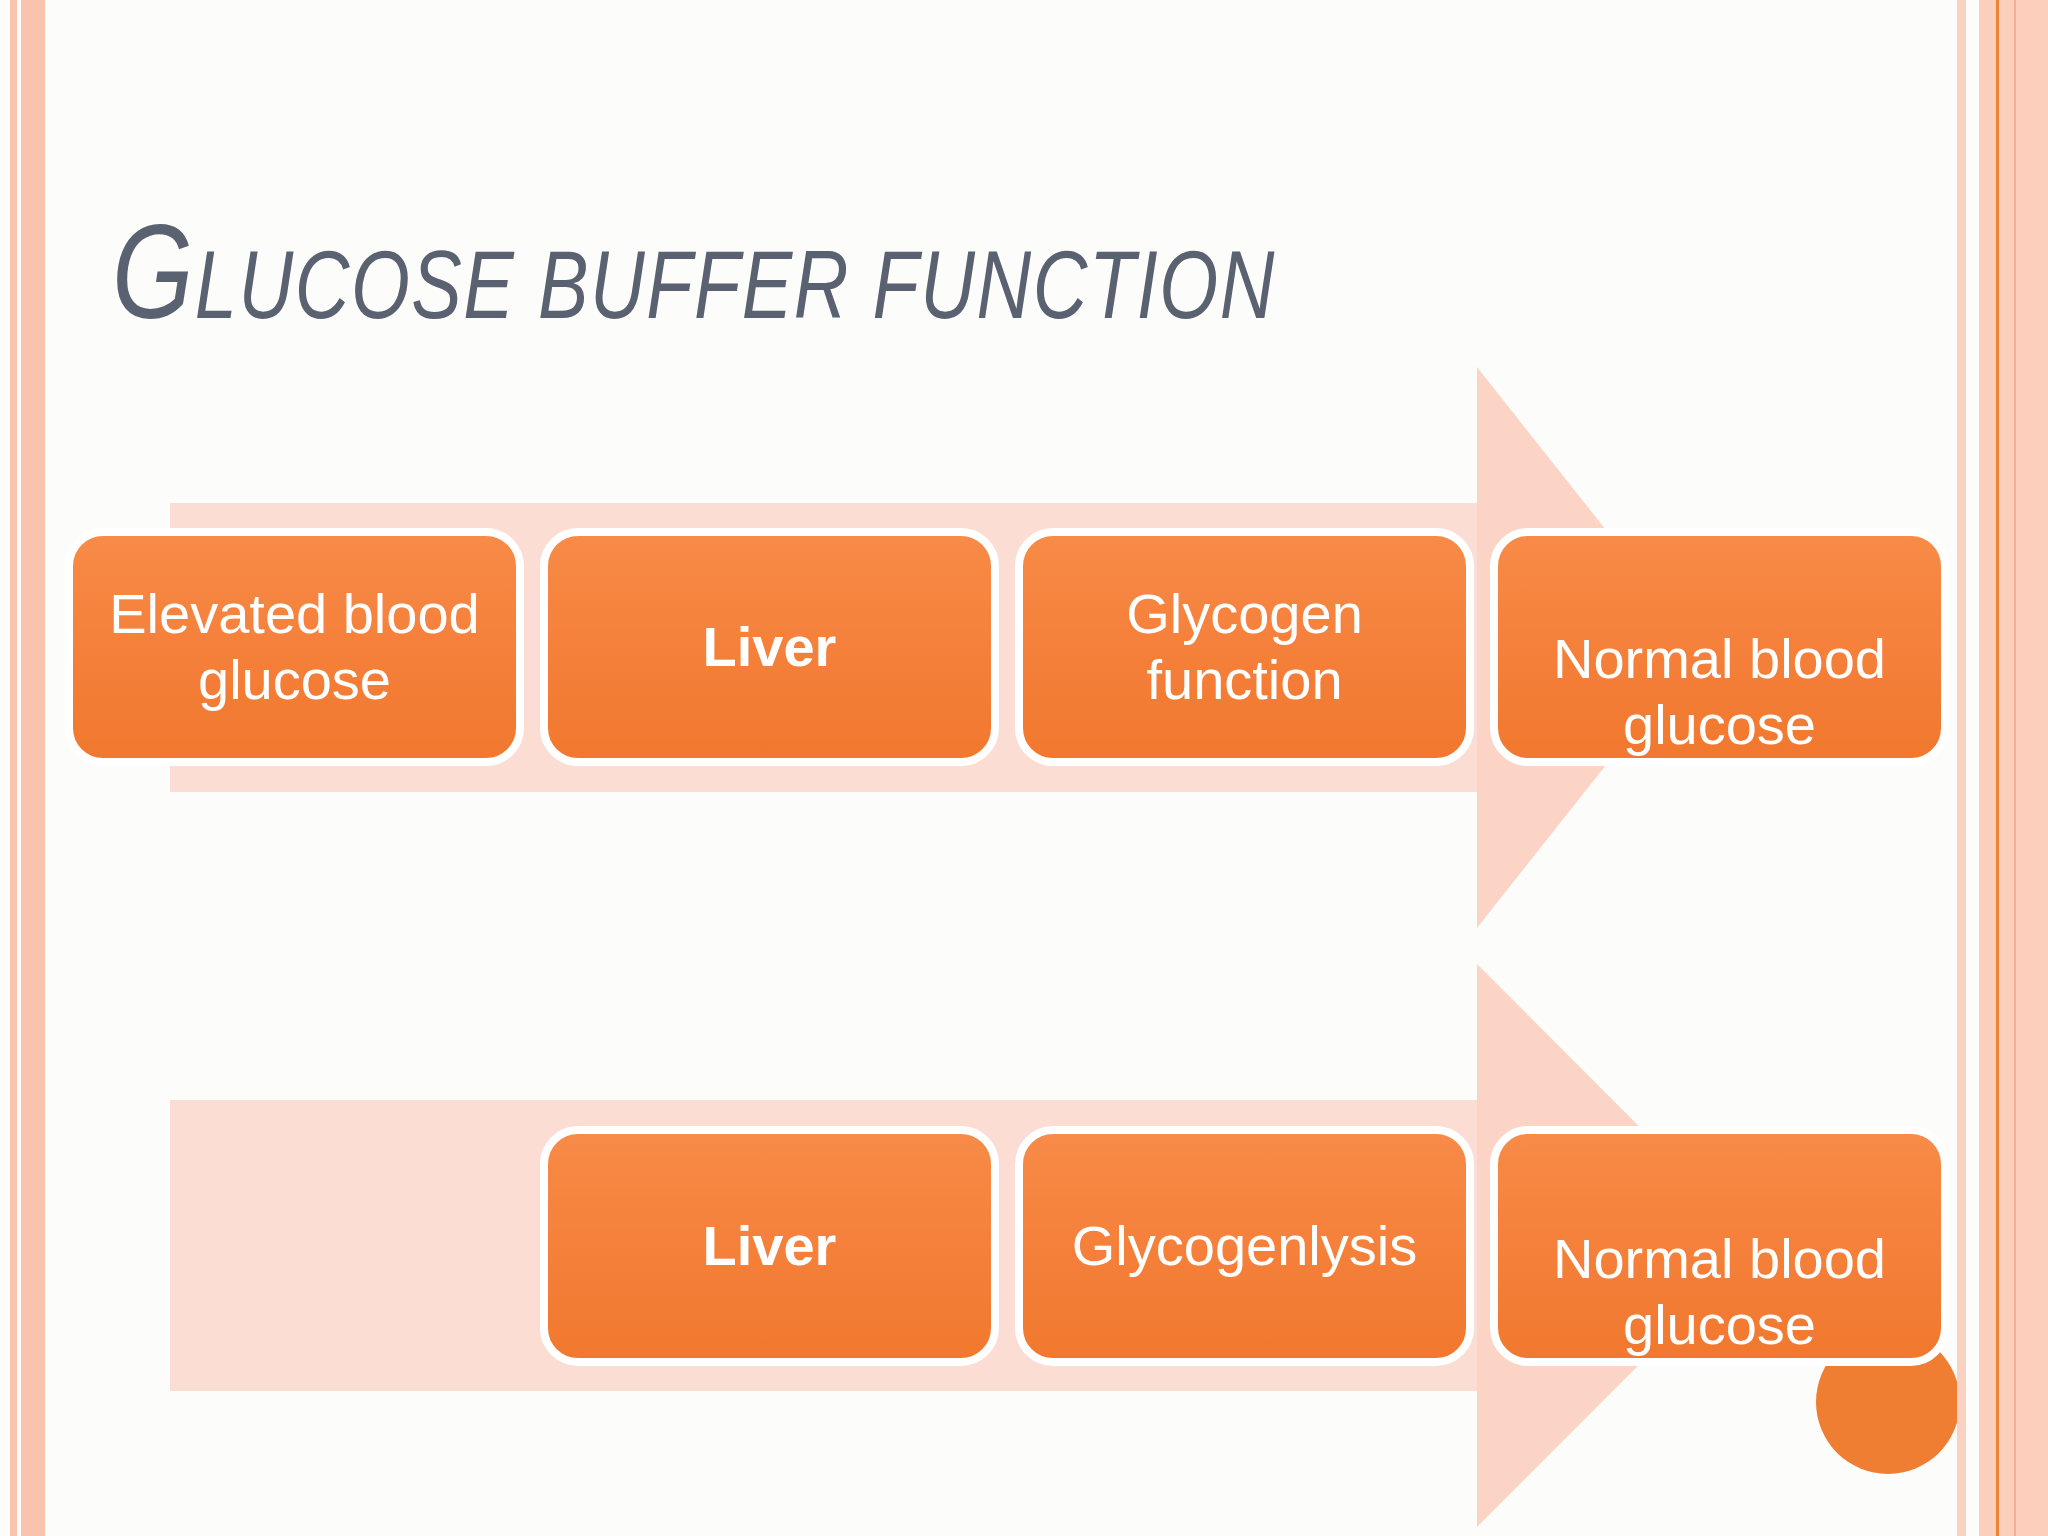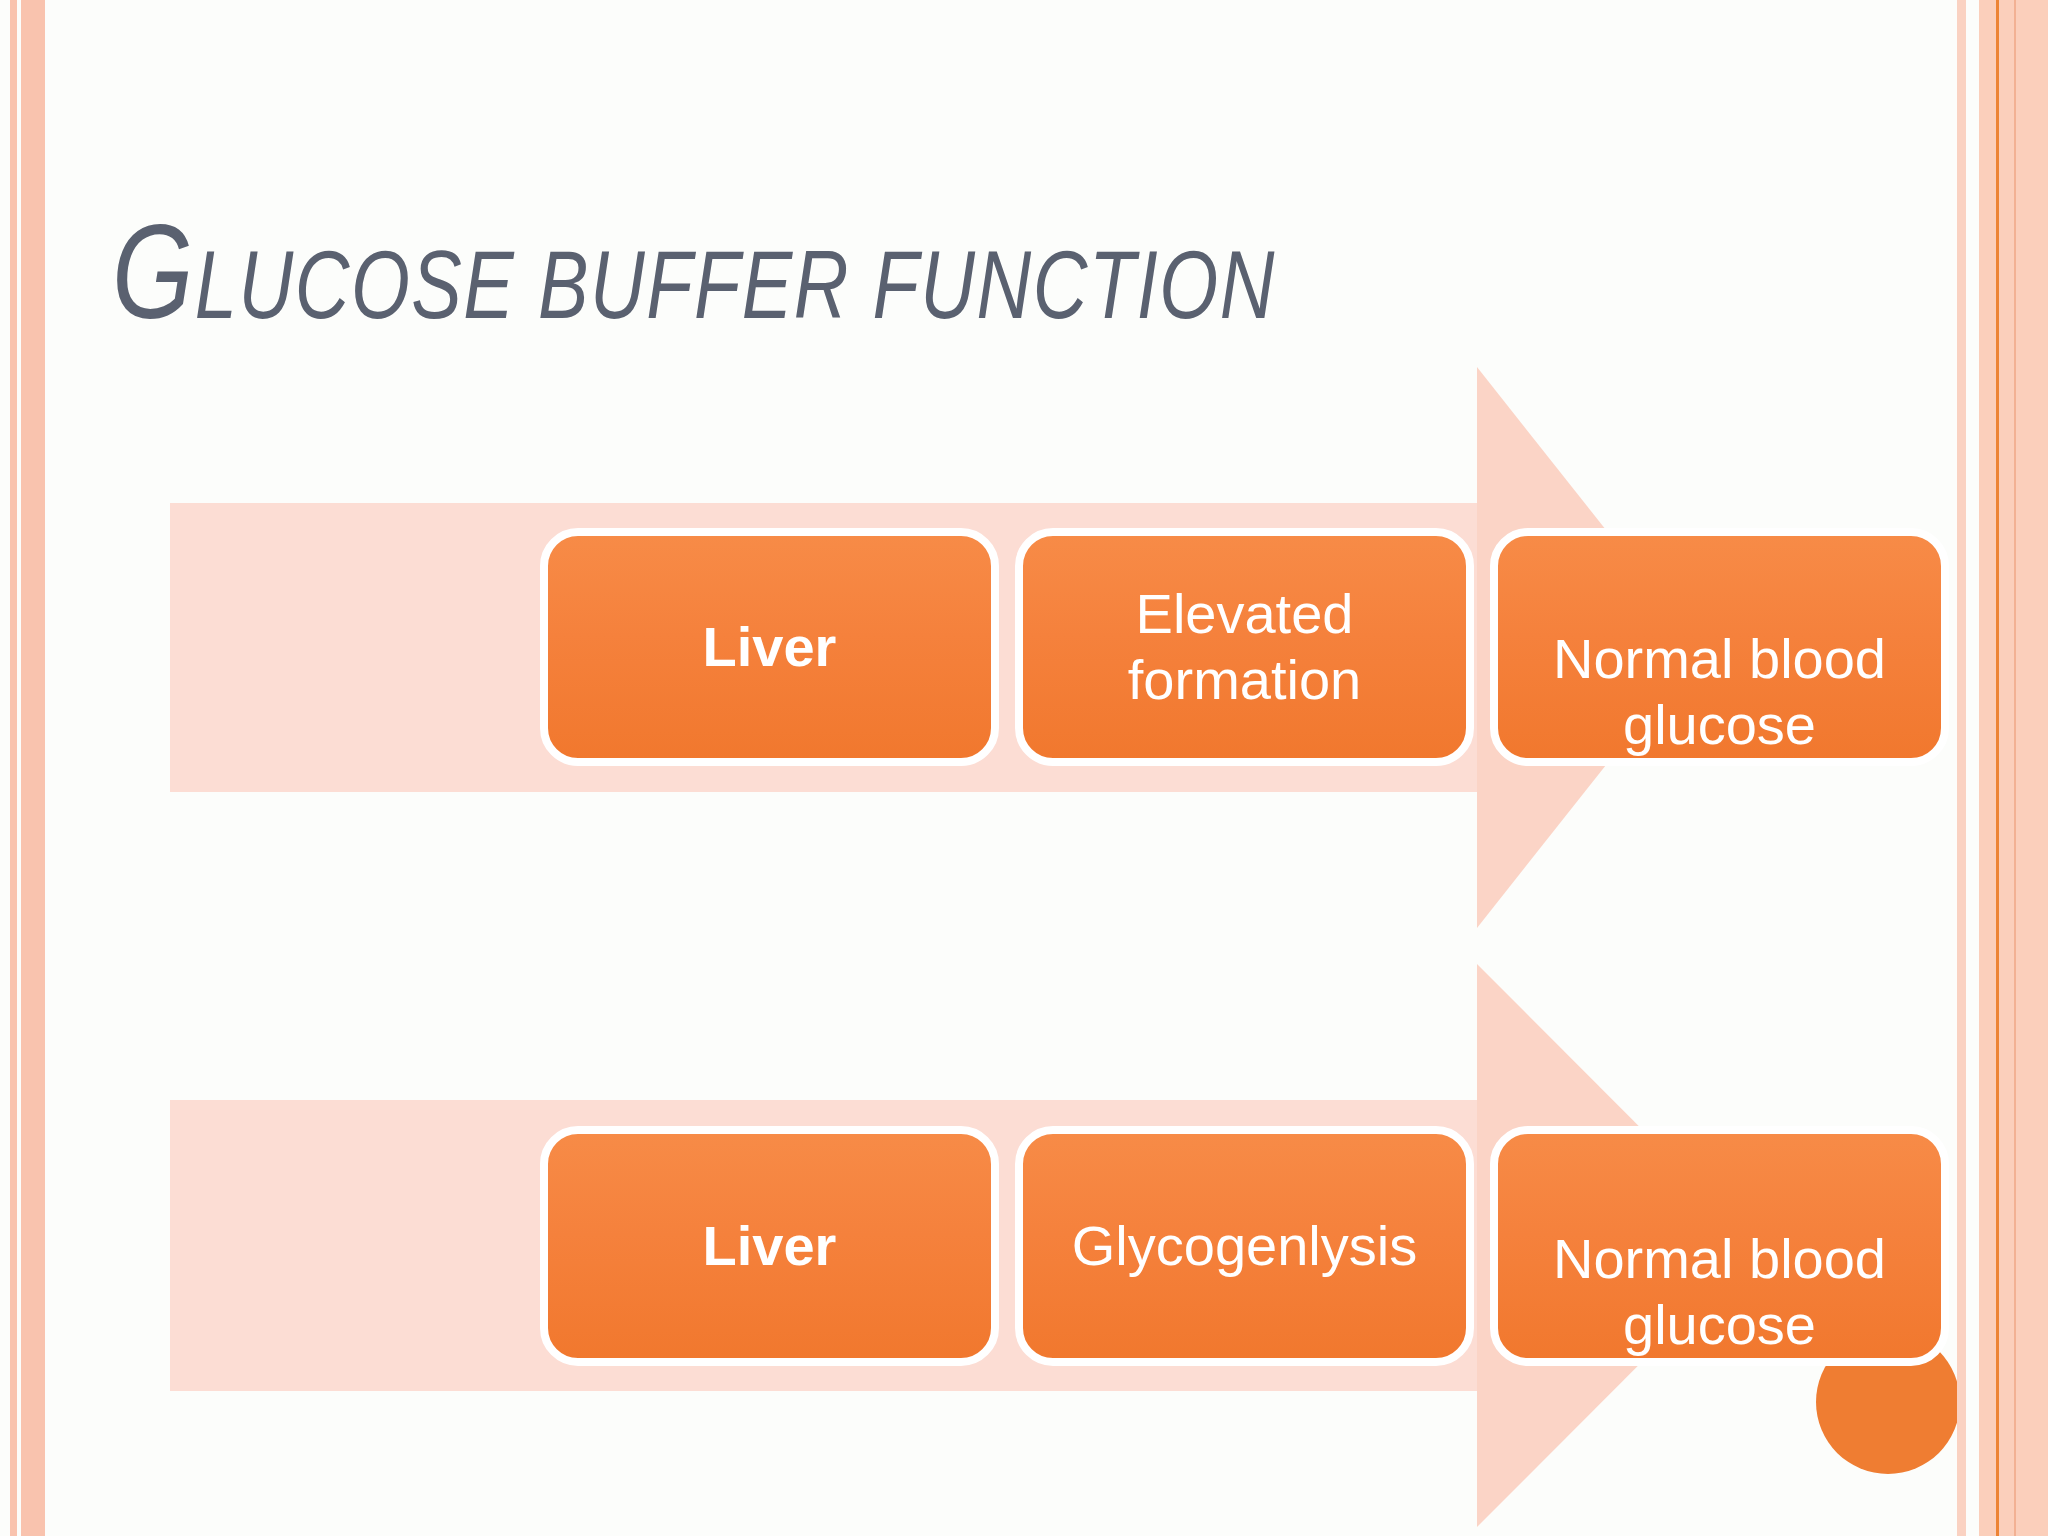--- a/index.html
+++ b/index.html
@@ -90,25 +90,28 @@
   <h1 class="title"><span class="title-lead">G</span><span class="title-rest">lucose buffer function</span></h1>
 
   <div class="arrow-band band-row1"></div>
   <div class="arrow-head head-row1"></div>
 
   <div class="arrow-band band-row2"></div>
   <div class="arrow-head head-row2"></div>
 
   <div class="accent-circle"></div>
 
+  <div class="box row1 c1">
+    <span class="box-label">Elevated blood glucose</span>
+  </div>
   <div class="box row1 c2">
     <span class="box-label">Liver</span>
   </div>
   <div class="box row1 c3">
-    <span class="box-label">Elevated formation</span>
+    <span class="box-label">Glycogen function</span>
   </div>
   <div class="box row1 c4">
     <span class="box-label">Normal blood glucose</span>
   </div>
 
   <div class="box row2 c2">
     <span class="box-label">Liver</span>
   </div>
   <div class="box row2 c3">
     <span class="box-label">Glycogenlysis</span>

